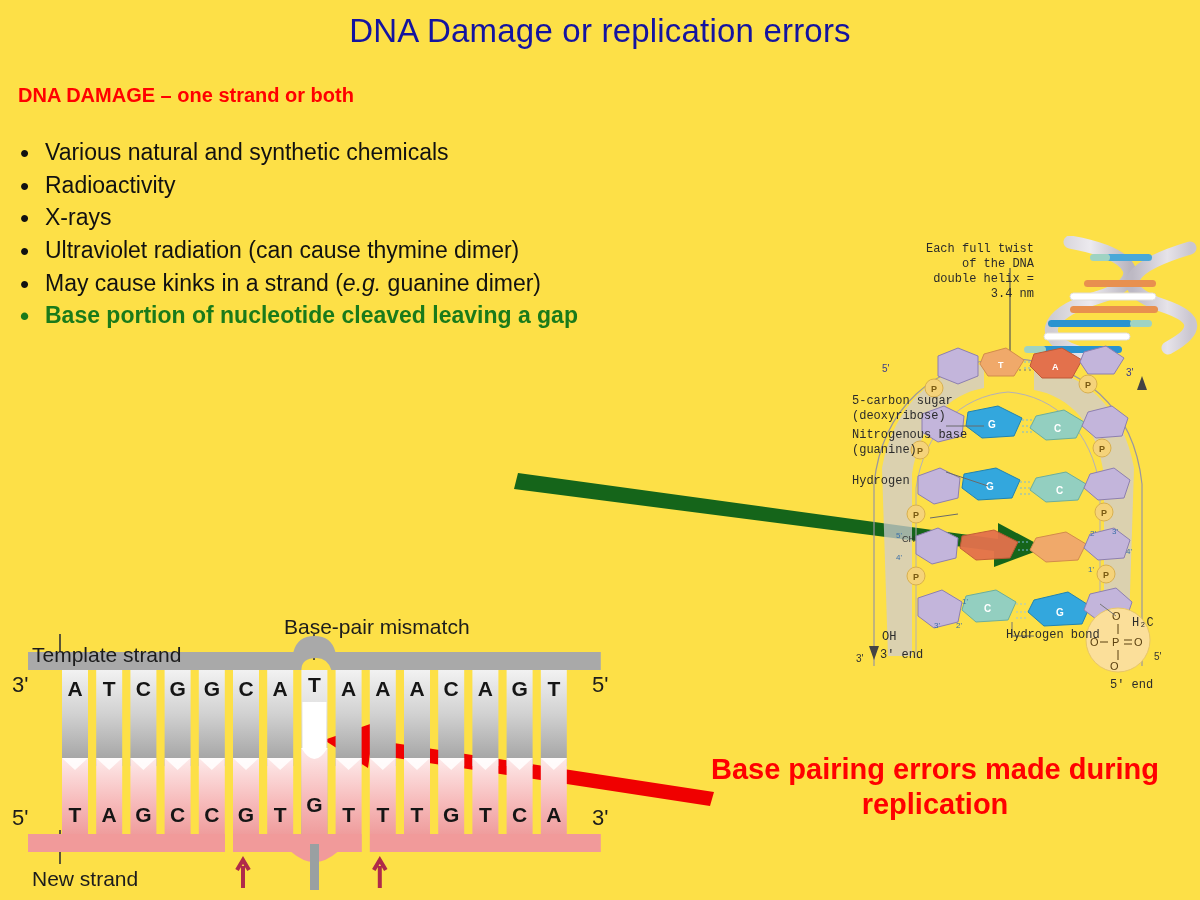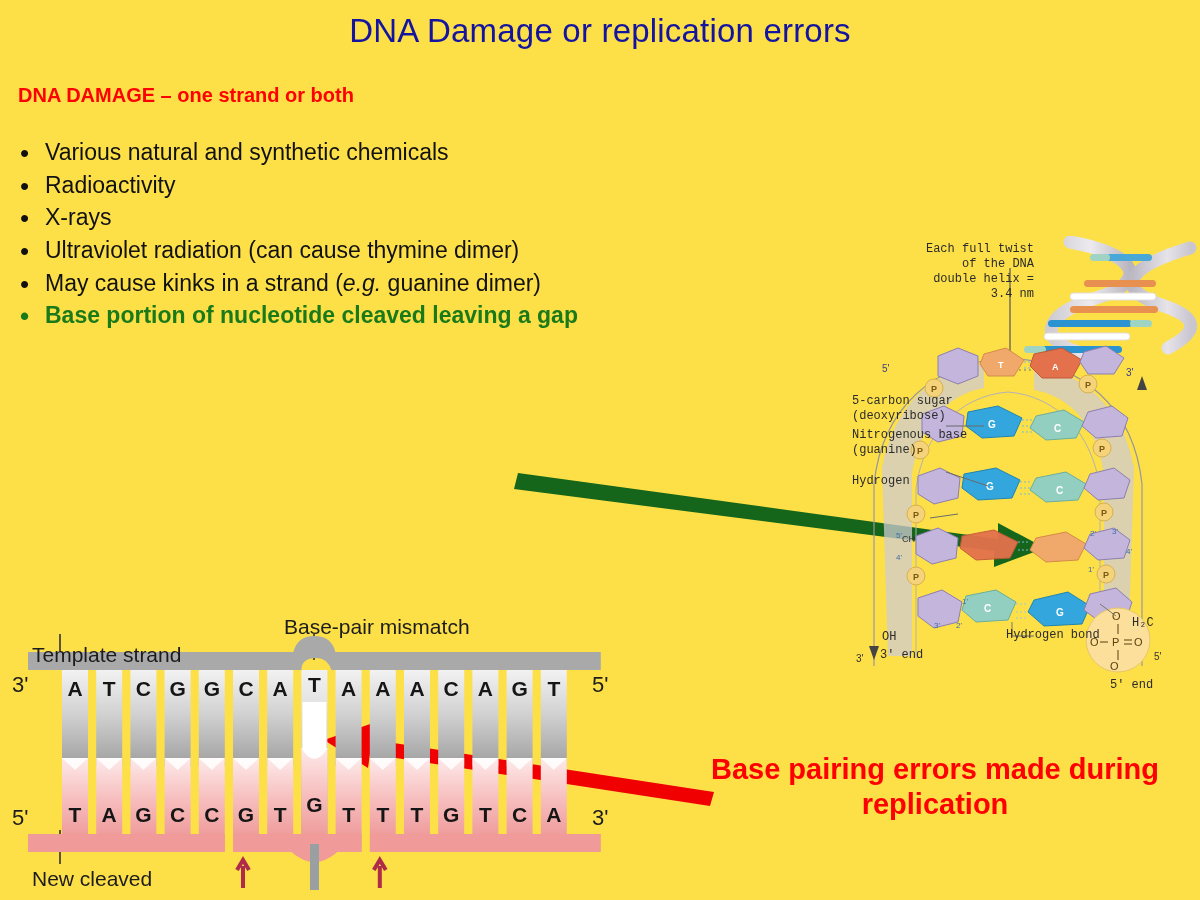--- a/index.html
+++ b/index.html
@@ -318,21 +318,21 @@
     <div class="cap" id="cap-hbond">Hydrogen bond</div>
     <div class="cap" id="cap-oh">OH</div>
     <div class="cap" id="cap-3end">3' end</div>
     <div class="cap" id="cap-5end">5' end</div>
     <div class="cap" id="cap-h2c">H₂C</div>
   </div>
 
   <div id="mismatch-figure">
     <div class="fig-label" id="lbl-template">Template strand</div>
     <div class="fig-label" id="lbl-mismatch">Base-pair mismatch</div>
-    <div class="fig-label" id="lbl-new">New cleaved</div>
+    <div class="fig-label" id="lbl-new">New strand</div>
 
     <div class="prime" id="pr-tl">3'</div>
     <div class="prime" id="pr-tr">5'</div>
     <div class="prime" id="pr-bl">5'</div>
     <div class="prime" id="pr-br">3'</div>
 
     <svg id="mismatch-svg" width="620" height="285" viewBox="0 0 620 285">
       <defs>
         <linearGradient id="gGray" x1="0" y1="0" x2="0" y2="1">
           <stop offset="0%" stop-color="#f2f2f2"></stop>

